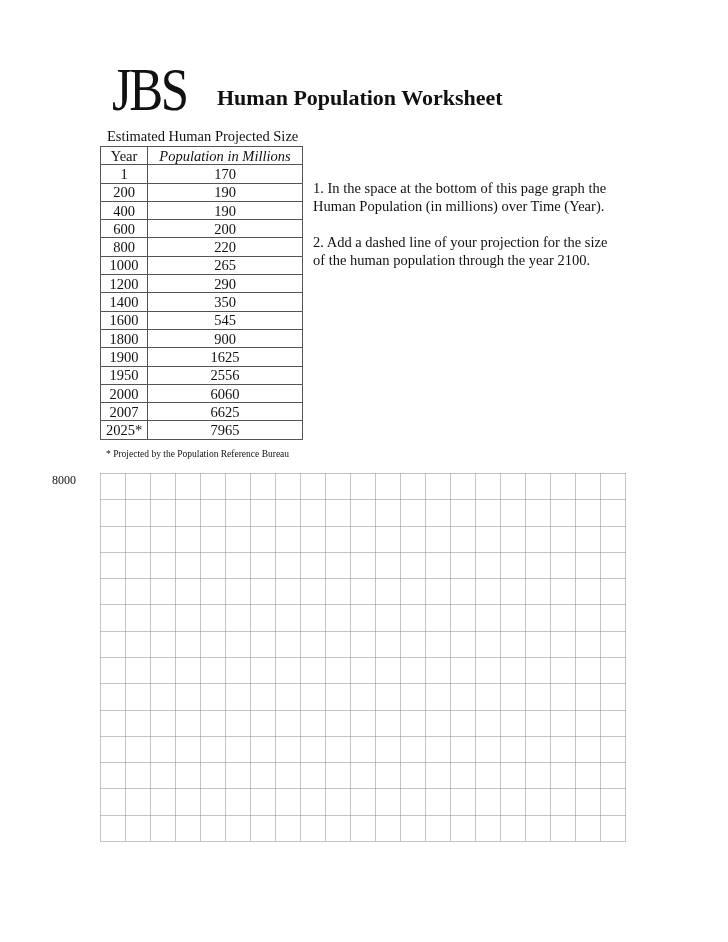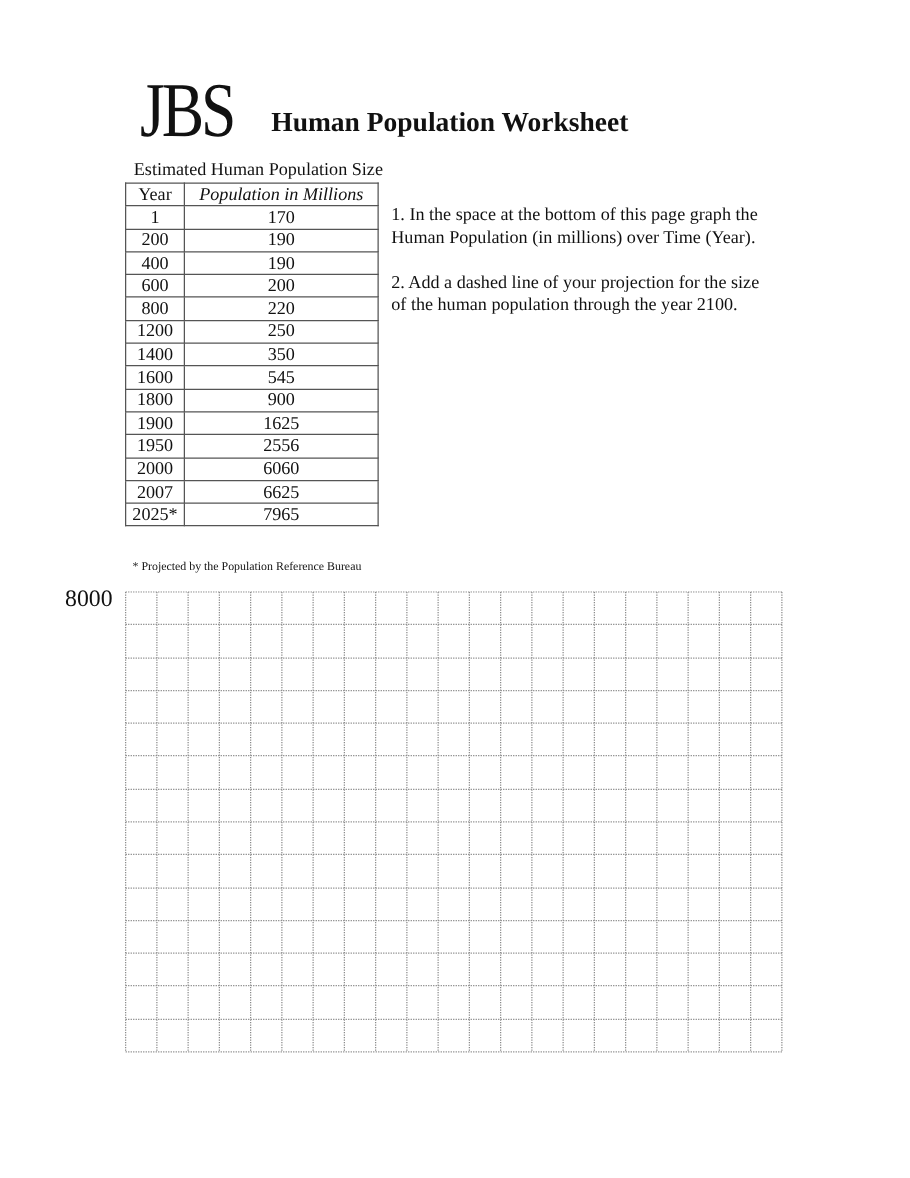--- a/index.html
+++ b/index.html
@@ -37,38 +37,38 @@
   table.pop .c-year { width: 46px; }
   table.pop .c-pop { width: 154px; font-style: italic; }
   .footnote {
     position: absolute; left: 106px; top: 448px;
     font-size: 9.5px; line-height: 12px;
   }
   .questions {
     position: absolute; left: 313px; top: 163px; width: 310px;
     font-size: 14.5px; line-height: 18px;
   }
-  .questions p { margin: 0 0 18px 0; }
+  .questions p { margin: 16px 0 18px 0; }
   .y-label {
     position: absolute; left: 52px; top: 472px;
-    font-size: 19px; line-height: 16px;
+    font-size: 12px; line-height: 16px;
   }
   .grid {
     position: absolute; left: 100px; top: 473px;
     width: 526px; height: 369px;
   }
   .grid svg { display: block; }
 </style>
 </head>
 <body>
 
 <div class="logo">JBS</div>
 <div class="title">Human Population Worksheet</div>
 
-<div class="table-caption">Estimated Human Population Size</div>
+<div class="table-caption">Estimated Human Projected Size</div>
 
 <table class="pop">
   <thead>
     <tr>
       <th class="c-year">Year</th>
       <th class="c-pop">Population in Millions</th>
     </tr>
   </thead>
   <tbody>
     <tr>
@@ -85,22 +85,26 @@
       </tr>
     <tr>
         <td>600</td>
         <td>200</td>
       </tr>
     <tr>
         <td>800</td>
         <td>220</td>
       </tr>
     <tr>
+        <td>1000</td>
+        <td>265</td>
+      </tr>
+    <tr>
         <td>1200</td>
-        <td>250</td>
+        <td>290</td>
       </tr>
     <tr>
         <td>1400</td>
         <td>350</td>
       </tr>
     <tr>
         <td>1600</td>
         <td>545</td>
       </tr>
     <tr>

